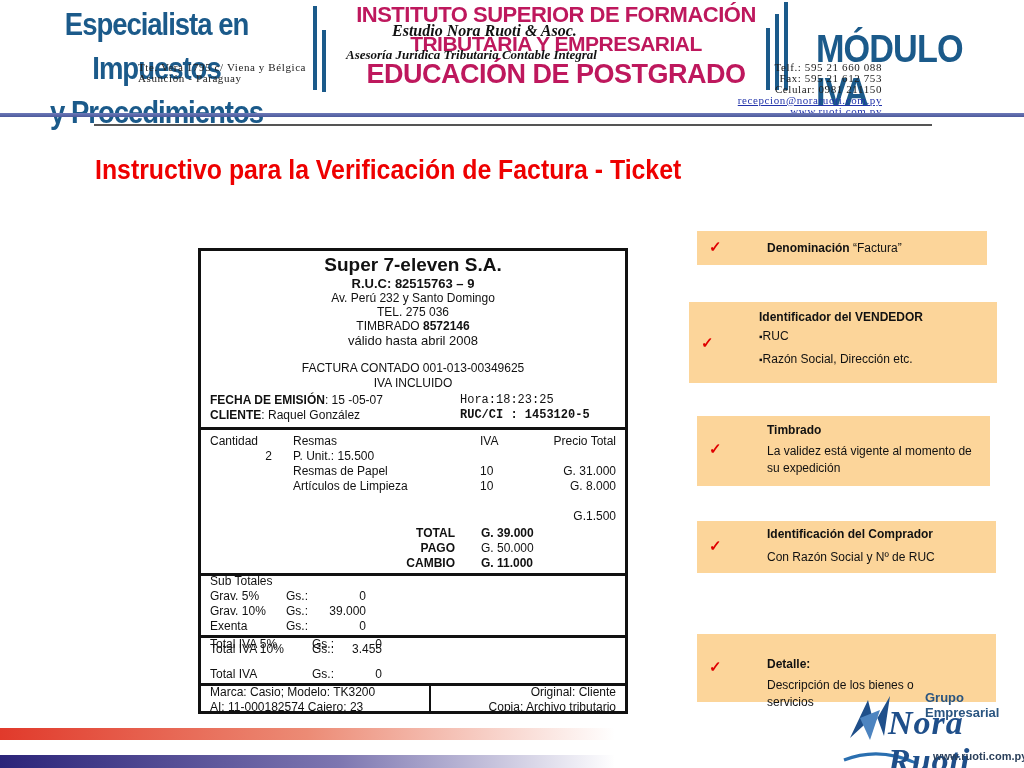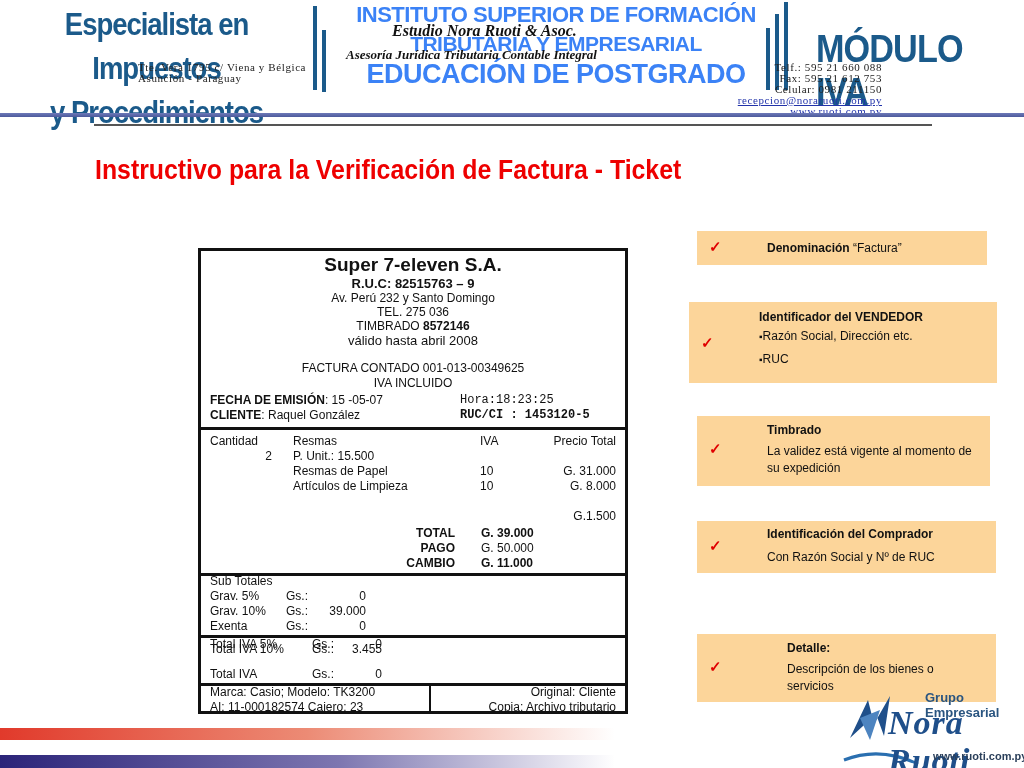--- a/index.html
+++ b/index.html
@@ -6,21 +6,21 @@
     html, body { width: 1024px; height: 768px; overflow: hidden; background: #ffffff; }
     body { position: relative; font-family: "Liberation Sans", sans-serif; color: #000; }
 
     
     .hdr { position: absolute; left: 0; top: 0; width: 1024px; height: 118px; }
     .hdr-left { position: absolute; left: 6px; top: 2px; width: 300px; text-align: center;
       color: #1b5a8a; font-family: "Liberation Sans", sans-serif; font-weight: bold;
       font-size: 32px; line-height: 44px; letter-spacing: -1.2px; transform: scaleX(0.86); transform-origin: left top; width: 350px; }
     .vbar { position: absolute; background: #1b5a8a; width: 4px; }
     .hdr-center { position: absolute; left: 336px; top: 0; width: 440px; text-align: center;
-      color: #3b82f6; font-weight: bold; font-size: 22px; line-height: 29px; letter-spacing: -0.5px; }
+      color: #be185d; font-weight: bold; font-size: 22px; line-height: 29px; letter-spacing: -0.5px; }
     .hdr-center .l2 { font-size: 21px; }
     .hdr-center .l3 { font-size: 27px; line-height: 32px; }
     .hdr-module { position: absolute; left: 816px; top: 28px; color: #1b5a8a; font-weight: bold;
       font-size: 38px; letter-spacing: -1px; transform: scaleX(0.9); transform-origin: left top; }
     .overlay-firm { position: absolute; left: 392px; top: 22px; font-family: "Liberation Serif", serif;
       font-style: italic; font-weight: bold; font-size: 16px; color: #111; }
     .overlay-tag { position: absolute; left: 346px; top: 47px; font-family: "Liberation Serif", serif;
       font-style: italic; font-weight: bold; font-size: 13px; color: #111; }
     .overlay-addr { position: absolute; left: 138px; top: 62px; font-family: "Liberation Serif", serif;
       font-size: 11px; color: #222; line-height: 11px; letter-spacing: 0.6px; }
@@ -241,22 +241,22 @@
   <div class="body" style="top:9px;">
     <span class="head">Denominación</span>
     <span>“Factura”</span>
   </div>
 </div>
 
 <div class="chk" style="left:689px;top:302px;width:308px;height:81px;">
   <span class="tick" style="top:32px;">✓</span>
   <div class="body" style="top:7px;line-height:24px;">
     <div class="head" style="line-height:16px;">Identificador del VENDEDOR</div>
+    <div class="bul" style="line-height:22px;"><span>RUC</span></div>
     <div class="bul" style="line-height:22px;"><span>Razón Social, Dirección etc.</span></div>
-    <div class="bul" style="line-height:22px;"><span>RUC</span></div>
   </div>
 </div>
 
 <div class="chk" style="left:697px;top:416px;width:293px;height:70px;">
   <span class="tick" style="top:24px;">✓</span>
   <div class="body" style="top:6px;">
     <div class="head" style="margin-bottom:4px;">Timbrado</div>
     <div>La validez está vigente al momento de su expedición</div>
   </div>
 </div>
@@ -264,21 +264,21 @@
 <div class="chk" style="left:697px;top:521px;width:299px;height:52px;">
   <span class="tick" style="top:16px;">✓</span>
   <div class="body" style="top:5px;">
     <div class="head" style="margin-bottom:6px;">Identificación del Comprador</div>
     <div>Con Razón Social y Nº de RUC</div>
   </div>
 </div>
 
 <div class="chk" style="left:697px;top:634px;width:299px;height:68px;">
   <span class="tick" style="top:24px;">✓</span>
-  <div class="body" style="top:6px;width:190px;margin-left:20px;">
+  <div class="body" style="top:22px;width:190px;">
     <div class="head" style="margin-bottom:4px;">Detalle:</div>
     <div>Descripción de los bienes o servicios</div>
   </div>
 </div>
 
 <div class="bar-red"></div>
 <div class="bar-blue"></div>
 
 <div class="logo">
   <svg width="80" height="78" style="position:absolute;left:0;top:0;">

